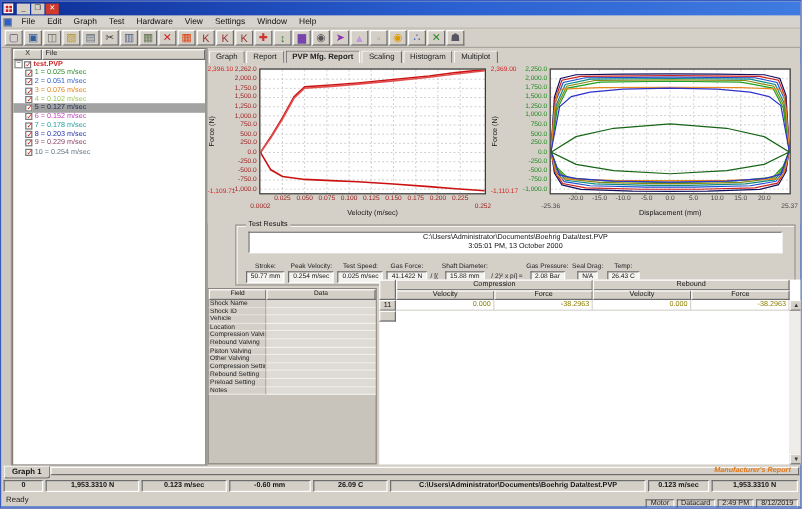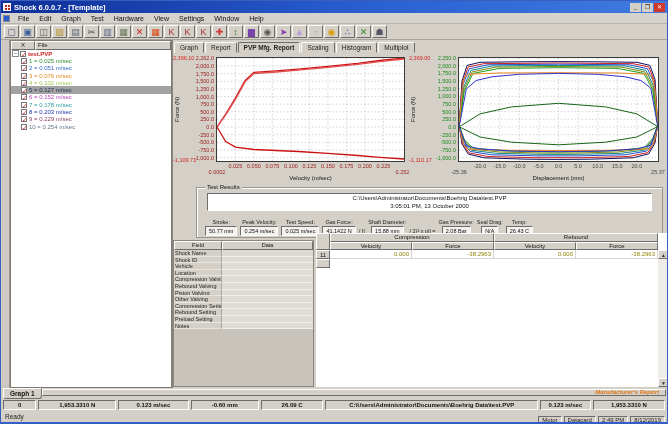--- a/index.html
+++ b/index.html
@@ -114,21 +114,20 @@
     padding:0 3px;margin-left:2px;line-height:8px;background:#d4d0c8;}
   .bluestrip{position:absolute;left:0;top:421px;width:100%;height:3px;background:#2a5fd0;}
 </style>
 </head>
 <body>
 
 <div class="screen">
 
   <div class="titlebar">
     <span class="appicon"></span>
-    <span class="title">Shock 6.0.0.7 - [Template]</span>
     <span class="winbtns">
       <span class="wb">_</span>
       <span class="wb">❐</span>
       <span class="wb close">✕</span>
     </span>
   </div>
 
   <div class="menubar" id="menubar">
     <span class="mdicon"></span>
   <span class="menuitem">File</span>

